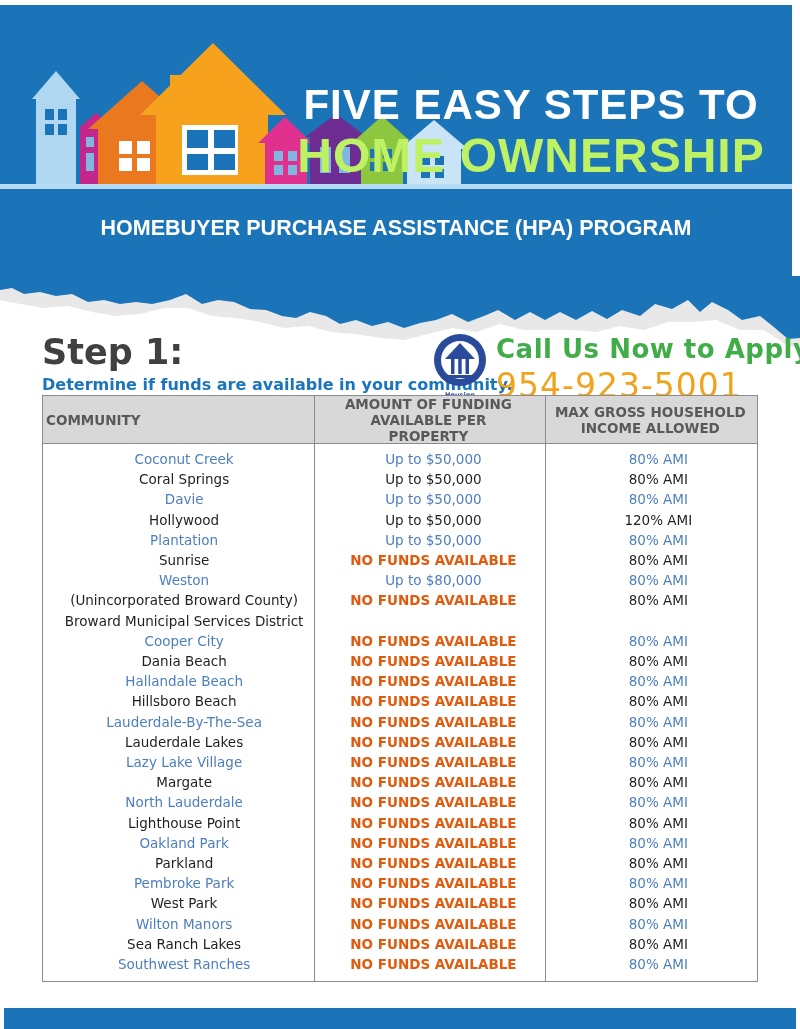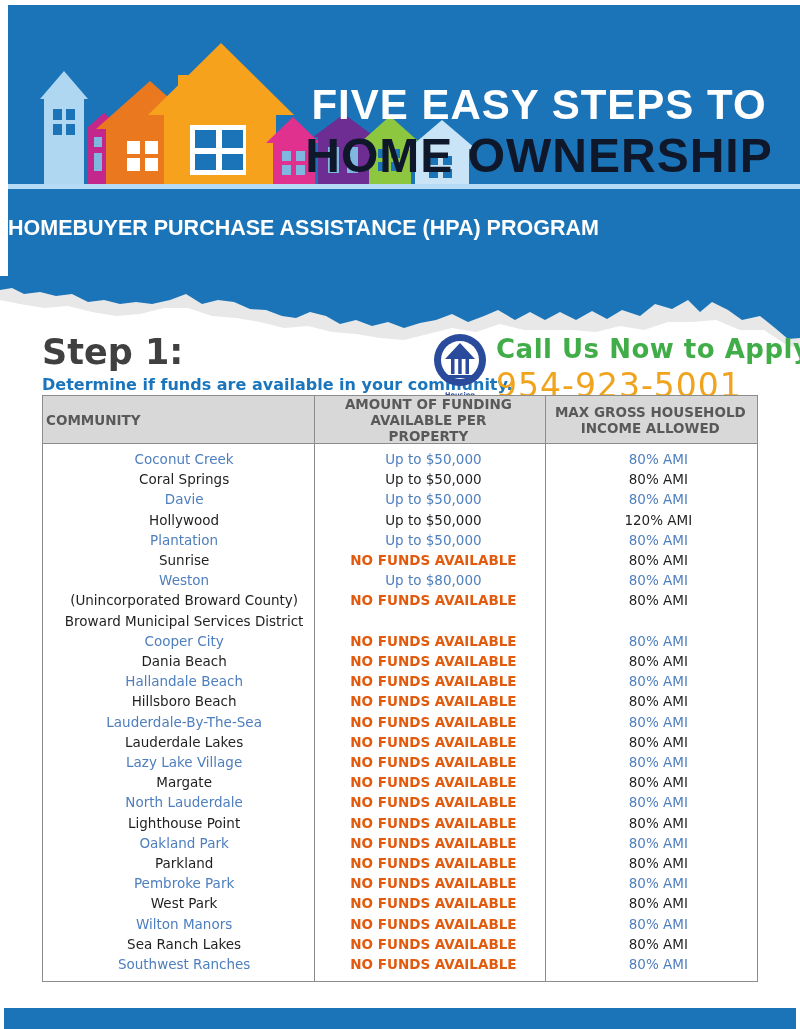--- a/index.html
+++ b/index.html
@@ -1,28 +1,28 @@
 <!DOCTYPE html>
 <html><head>
 <meta charset="utf-8">
 <style>
   * { margin:0; padding:0; box-sizing:border-box; }
   body { background:#fff; }
   .page { position:relative; width:800px; height:1029px; background:#fff; overflow:hidden;
           font-family:"DejaVu Sans", sans-serif; }
 
   
-  .hero { position:absolute; top:5px; left:8px; width:792px; height:271px; background:#1B74B8; }
+  .hero { position:absolute; top:5px; left:0; width:792px; height:271px; background:#1B74B8; }
   .ground-line { position:absolute; top:179px; left:0; width:792px; height:5px; background:#B5DCF4; }
   .houses-svg { position:absolute; top:20px; left:24px; }
   .hero-title { position:absolute; top:74px; left:276px; width:510px; text-align:center;
                 font-family:"Liberation Sans", sans-serif; font-weight:bold; color:#fff; }
   .hero-title .t1 { font-size:42px; line-height:52px; letter-spacing:1px; }
-  .hero-title .t2 { font-size:48px; line-height:50px; letter-spacing:1px; color:#0f172a; }
-  .banner { position:absolute; top:208px; left:0; width:792px; color:#fff;
+  .hero-title .t2 { font-size:48px; line-height:50px; letter-spacing:1px; color:#bef264; }
+  .banner { position:absolute; top:208px; left:0; width:792px; text-align:center; color:#fff;
             font-family:"Liberation Sans", sans-serif; font-weight:bold; font-size:21.5px; line-height:30px; }
   .banner .amount { color:#F7941E; }
   .tear-svg { position:absolute; top:276px; left:0; display:block; }
 
   
   .step-title { position:absolute; top:332px; left:42px; font-size:35px; font-weight:bold; color:#404040; }
   .step-sub { position:absolute; top:375px; left:42px; font-size:16px; font-weight:bold; color:#1B75BC; }
   .contact { position:absolute; top:330px; left:430px; width:360px; }
   .logo-wrap { position:absolute; left:0; top:2px; width:60px; text-align:center; }
   .logo-cap { font-size:6.5px; line-height:7.5px; color:#2A4B9B; font-weight:bold; }

